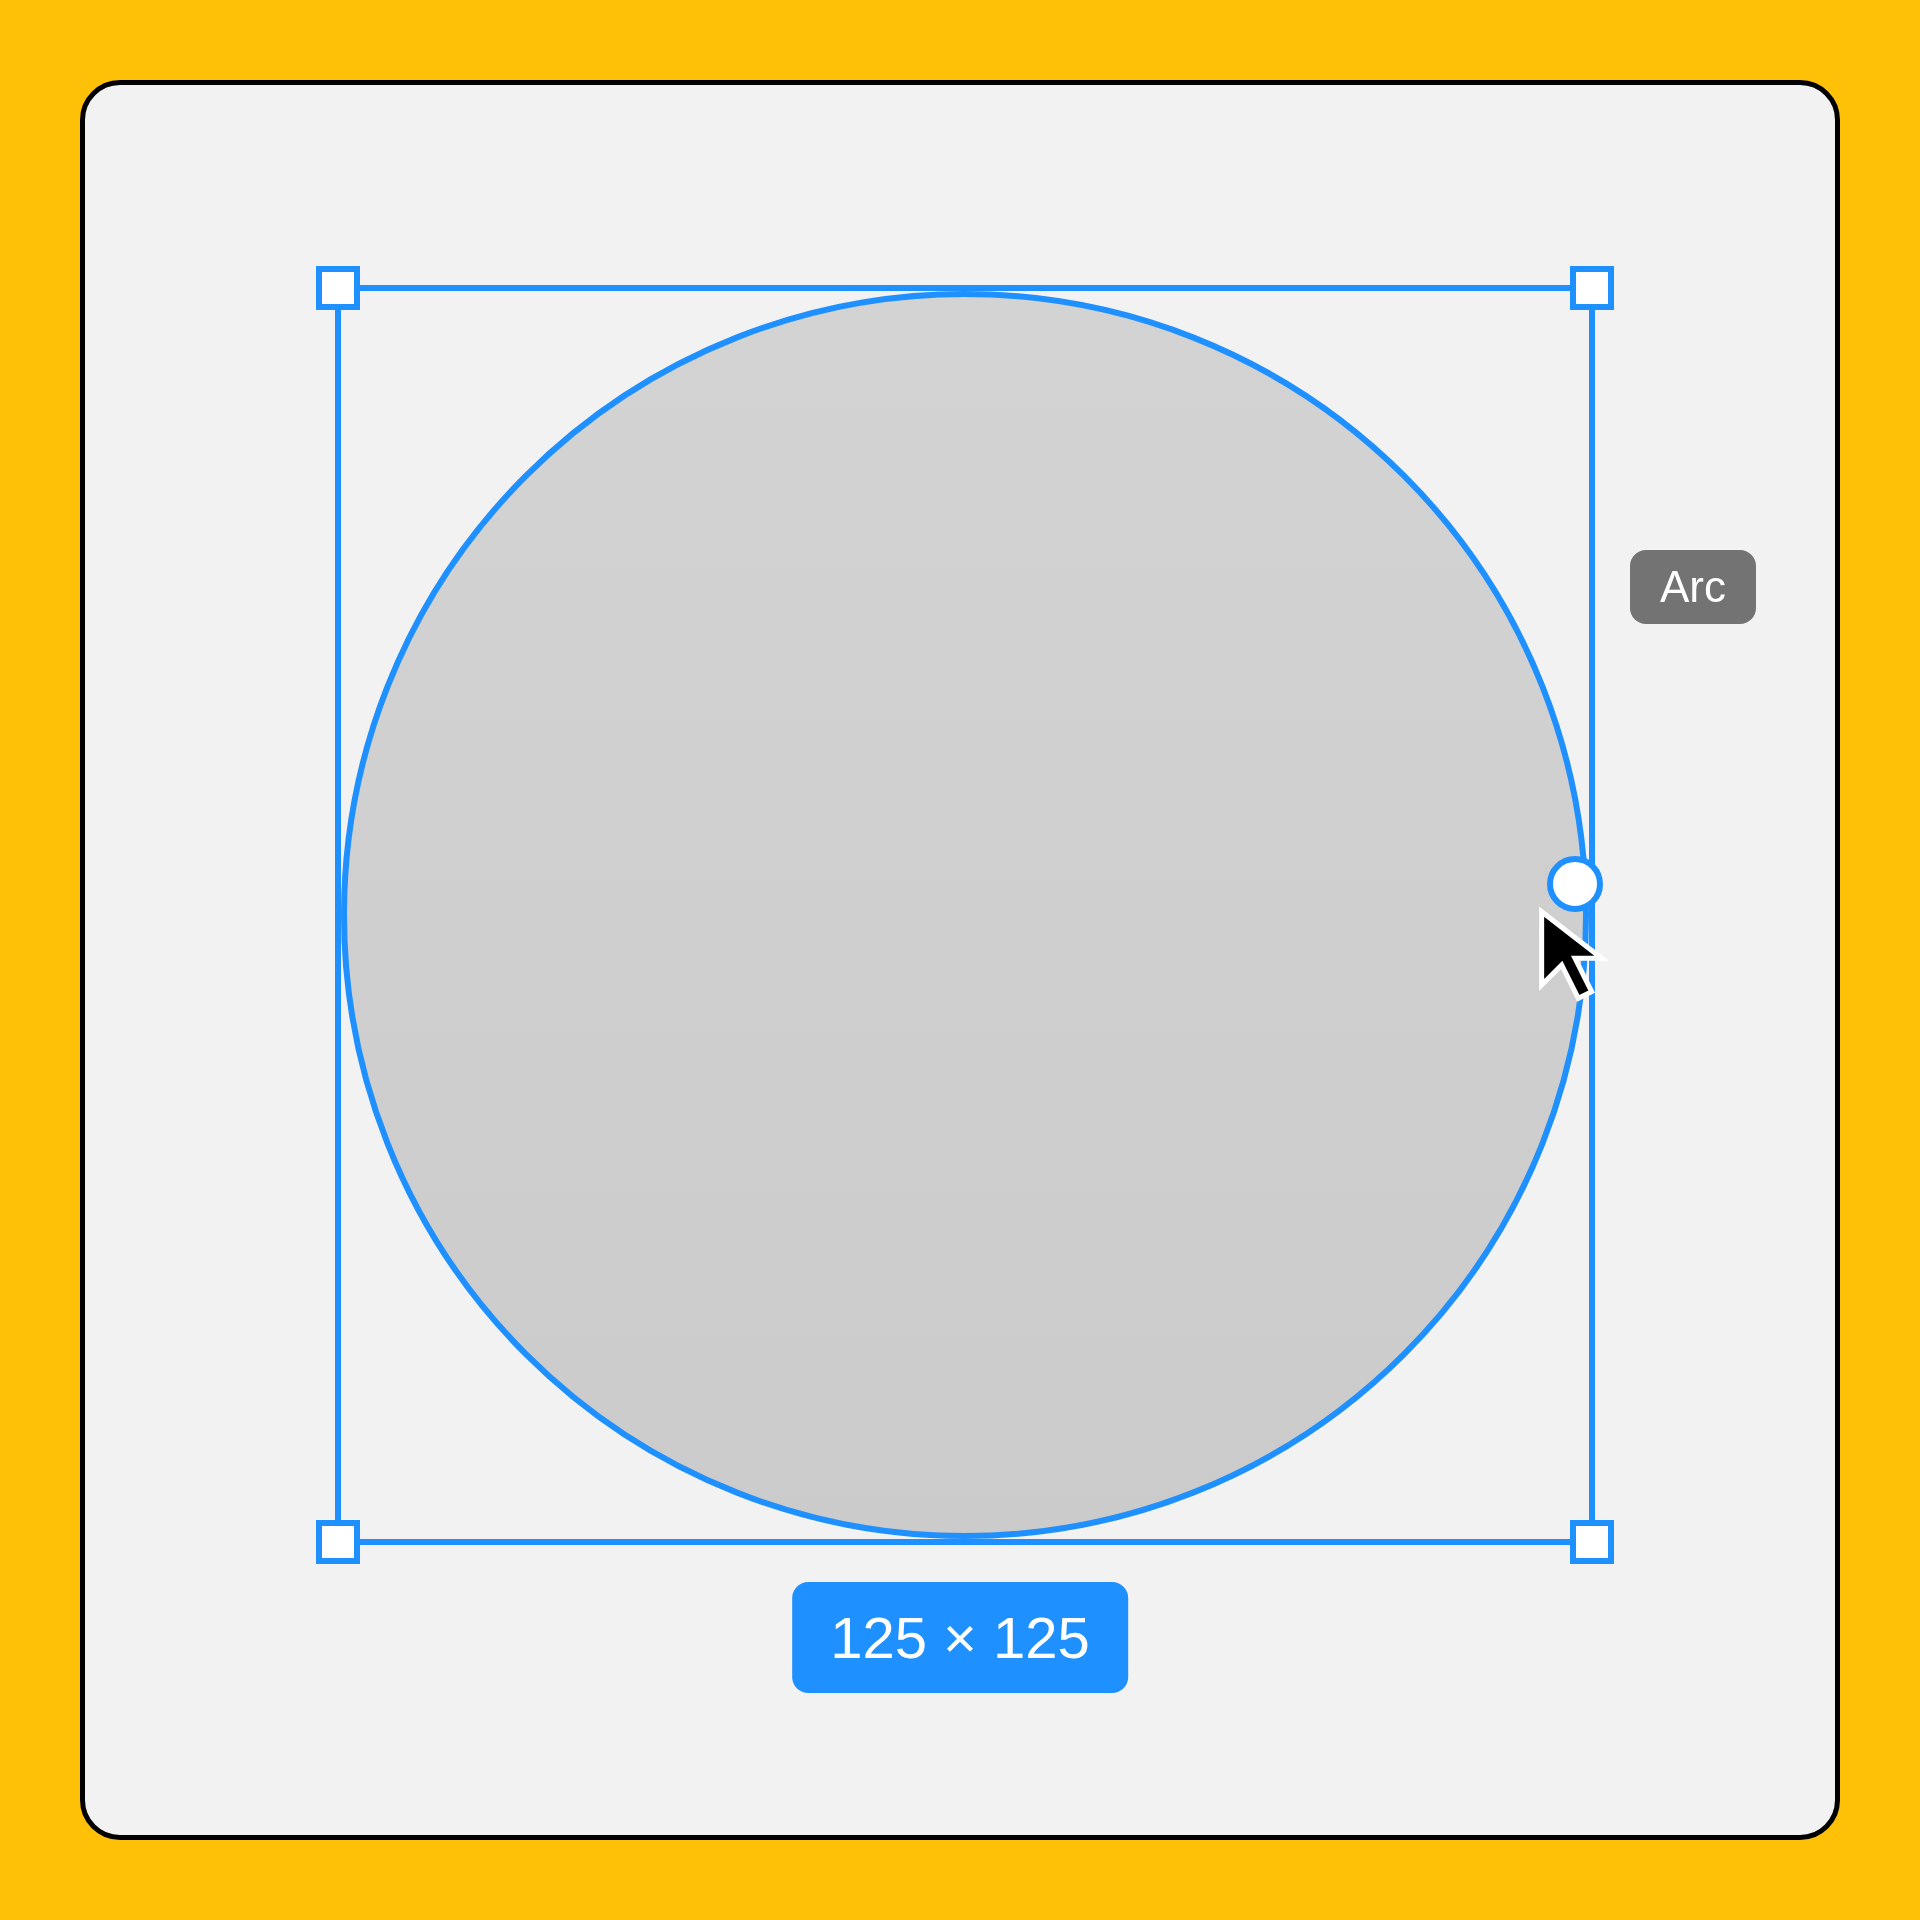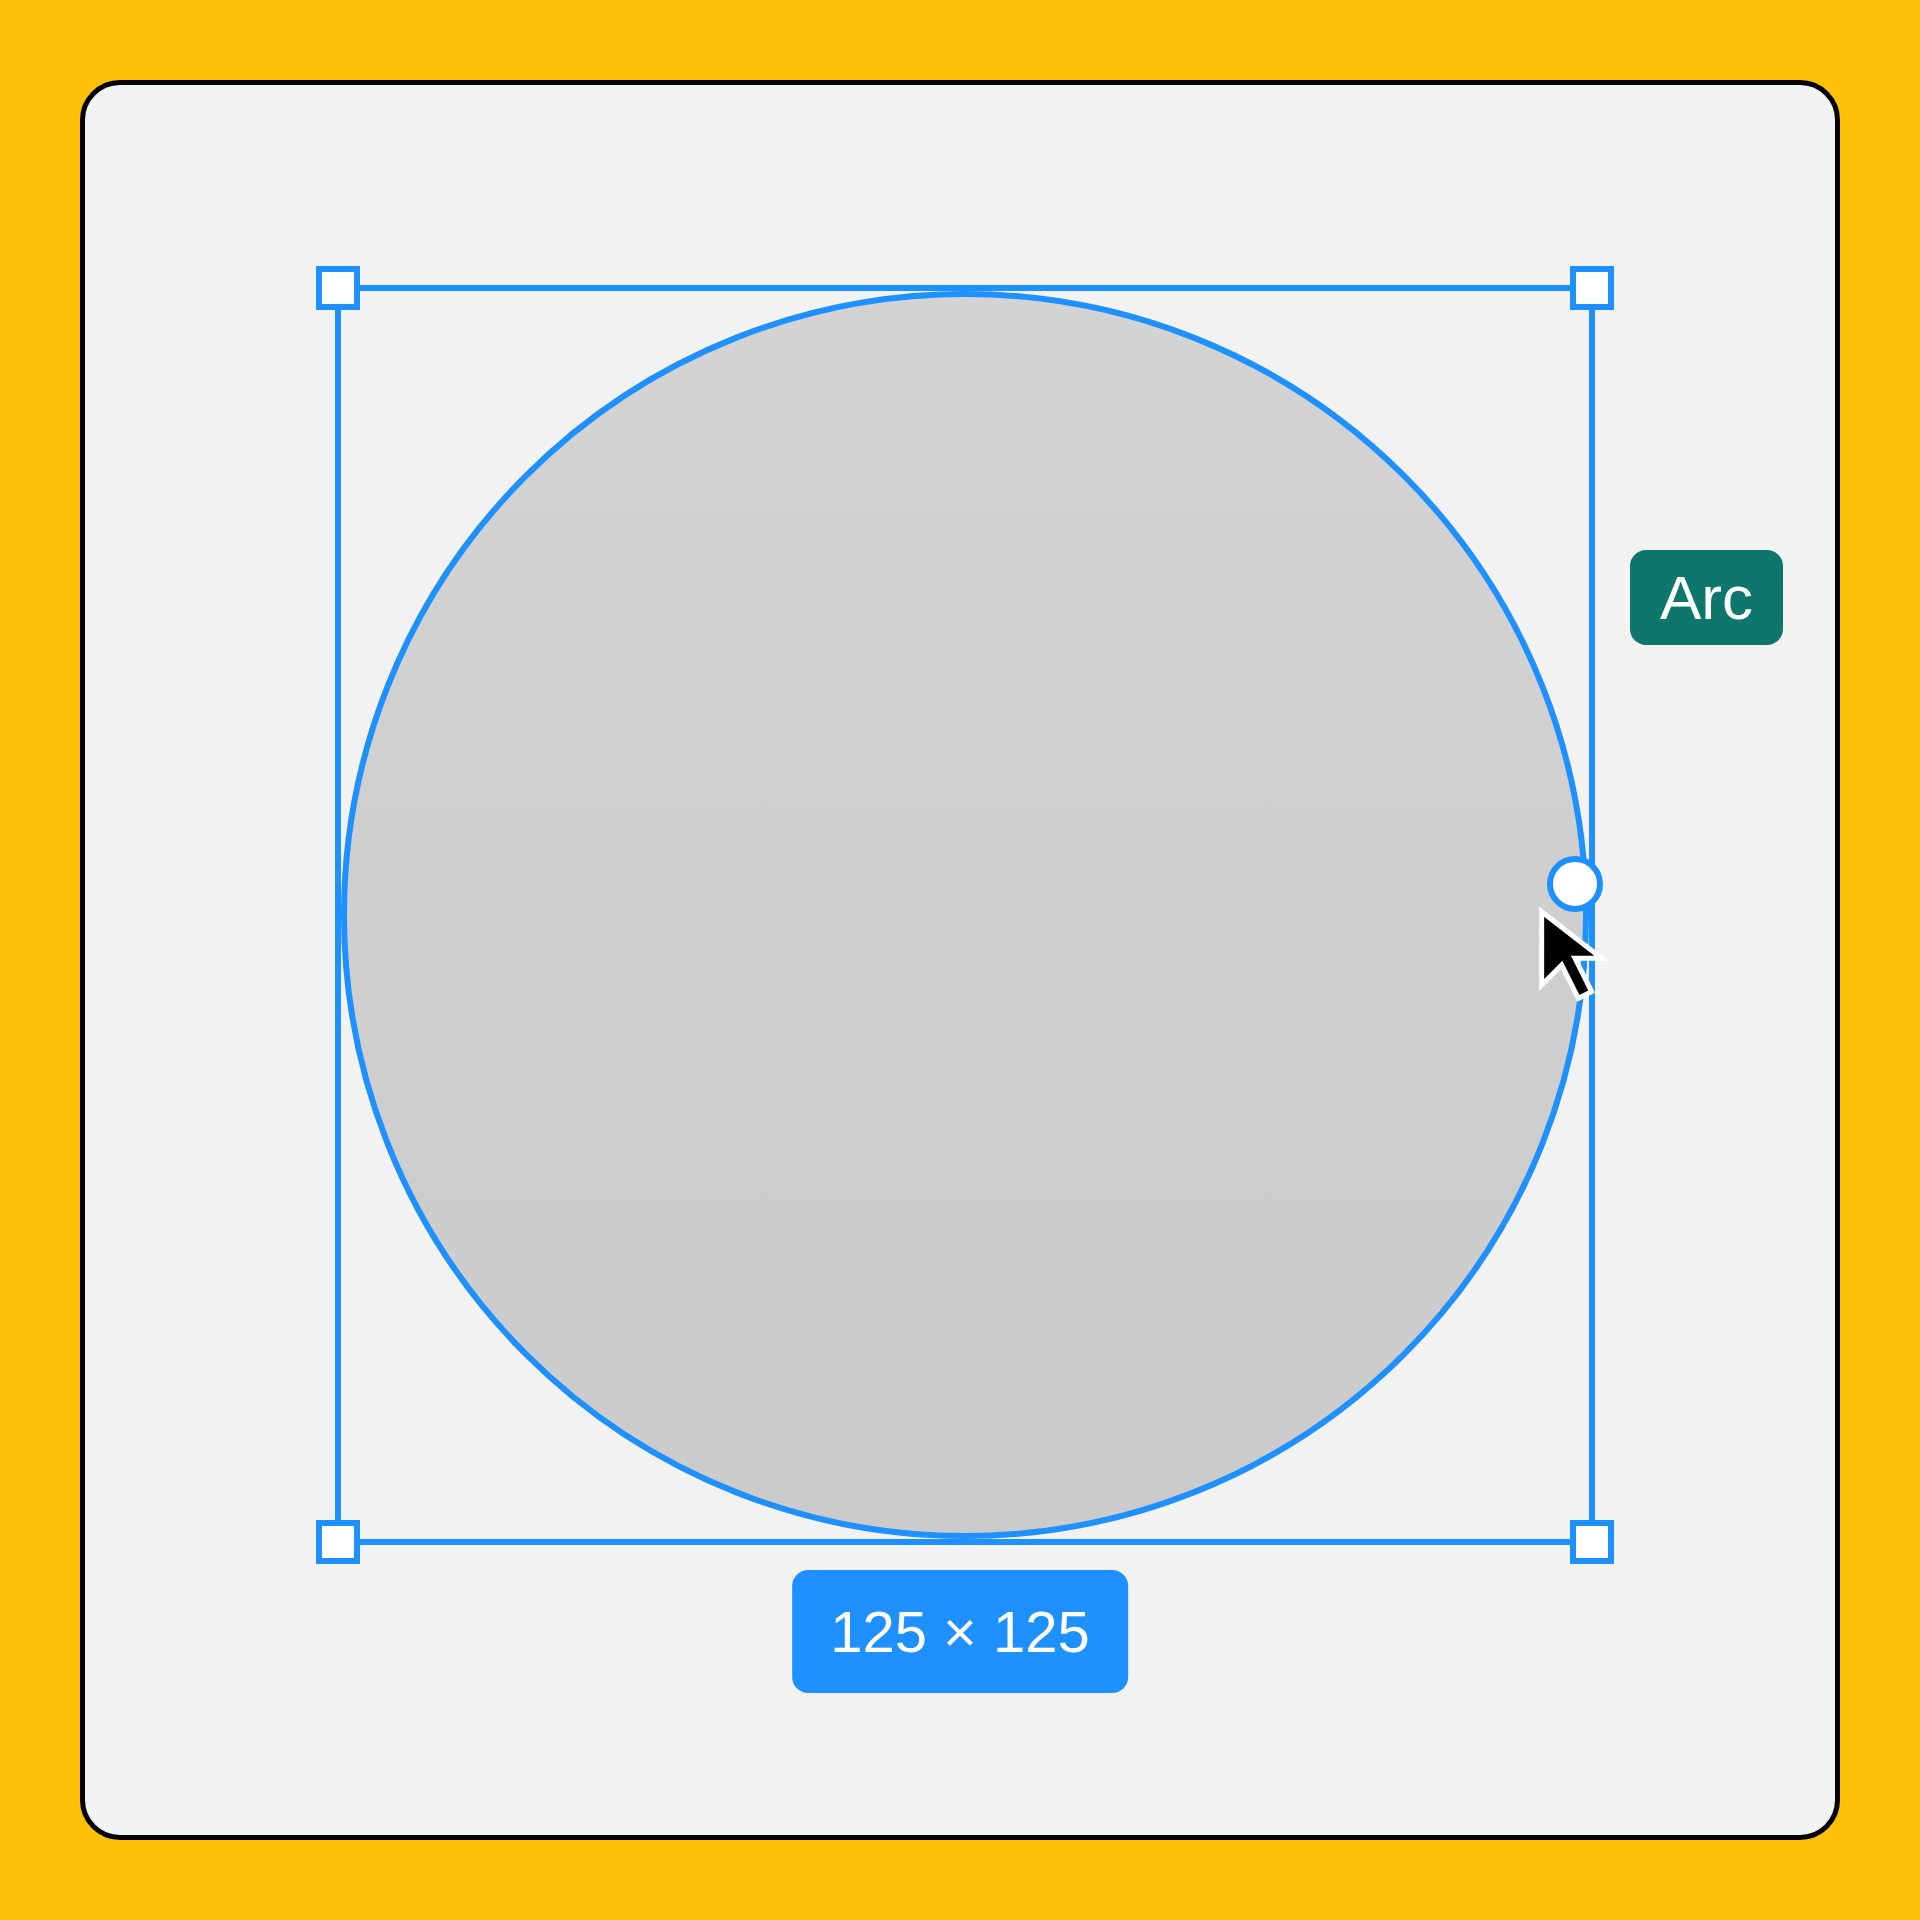--- a/index.html
+++ b/index.html
@@ -68,38 +68,38 @@
       background: #ffffff;
       border: 6px solid #1e90ff;
       top: 565px;
       right: -14px;
     }
     
     .arc-label {
       position: absolute;
       top: 465px;
       left: 1545px;
-      background: #0f766e;
+      background: #737373;
       color: #ffffff;
-      font-size: 62px;
+      font-size: 44px;
       font-weight: 500;
       padding: 12px 30px;
       border-radius: 16px;
     }
     
     .dimensions-label {
       position: absolute;
       bottom: 142px;
       left: 50%;
       transform: translateX(-50%);
       background: #1e90ff;
       color: #ffffff;
       font-size: 58px;
       font-weight: 500;
-      padding: 28px 38px;
+      padding: 22px 38px;
       border-radius: 16px;
     }
     
     .cursor {
       position: absolute;
       top: 820px;
       left: 1450px;
       width: 80px;
       height: 100px;
       pointer-events: none;

